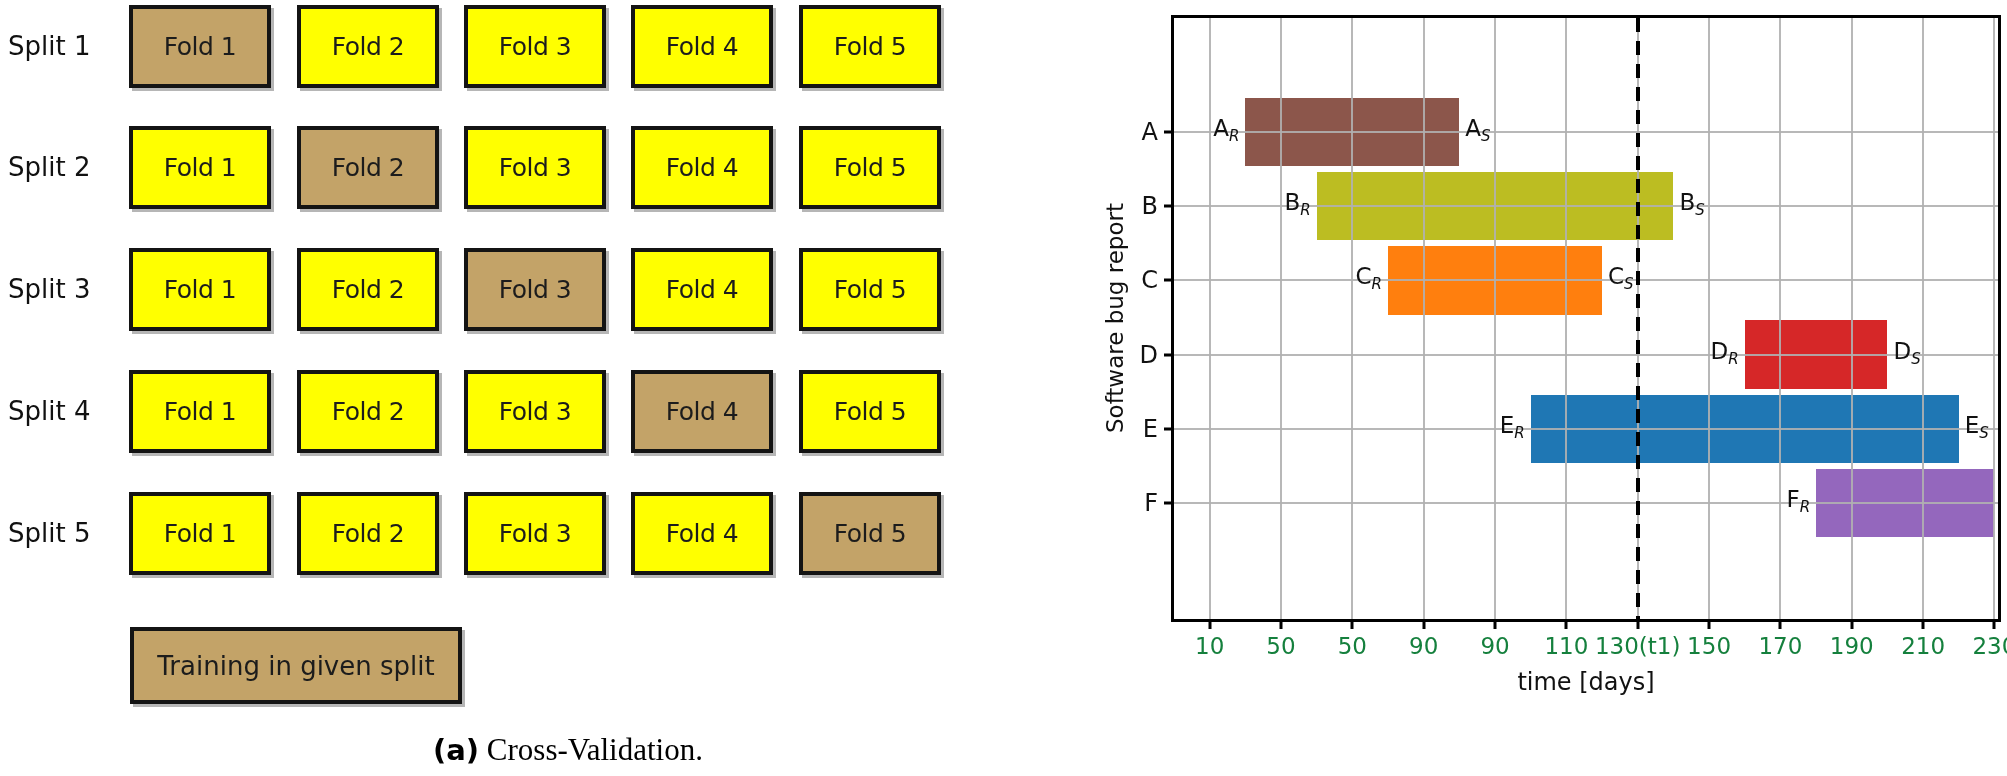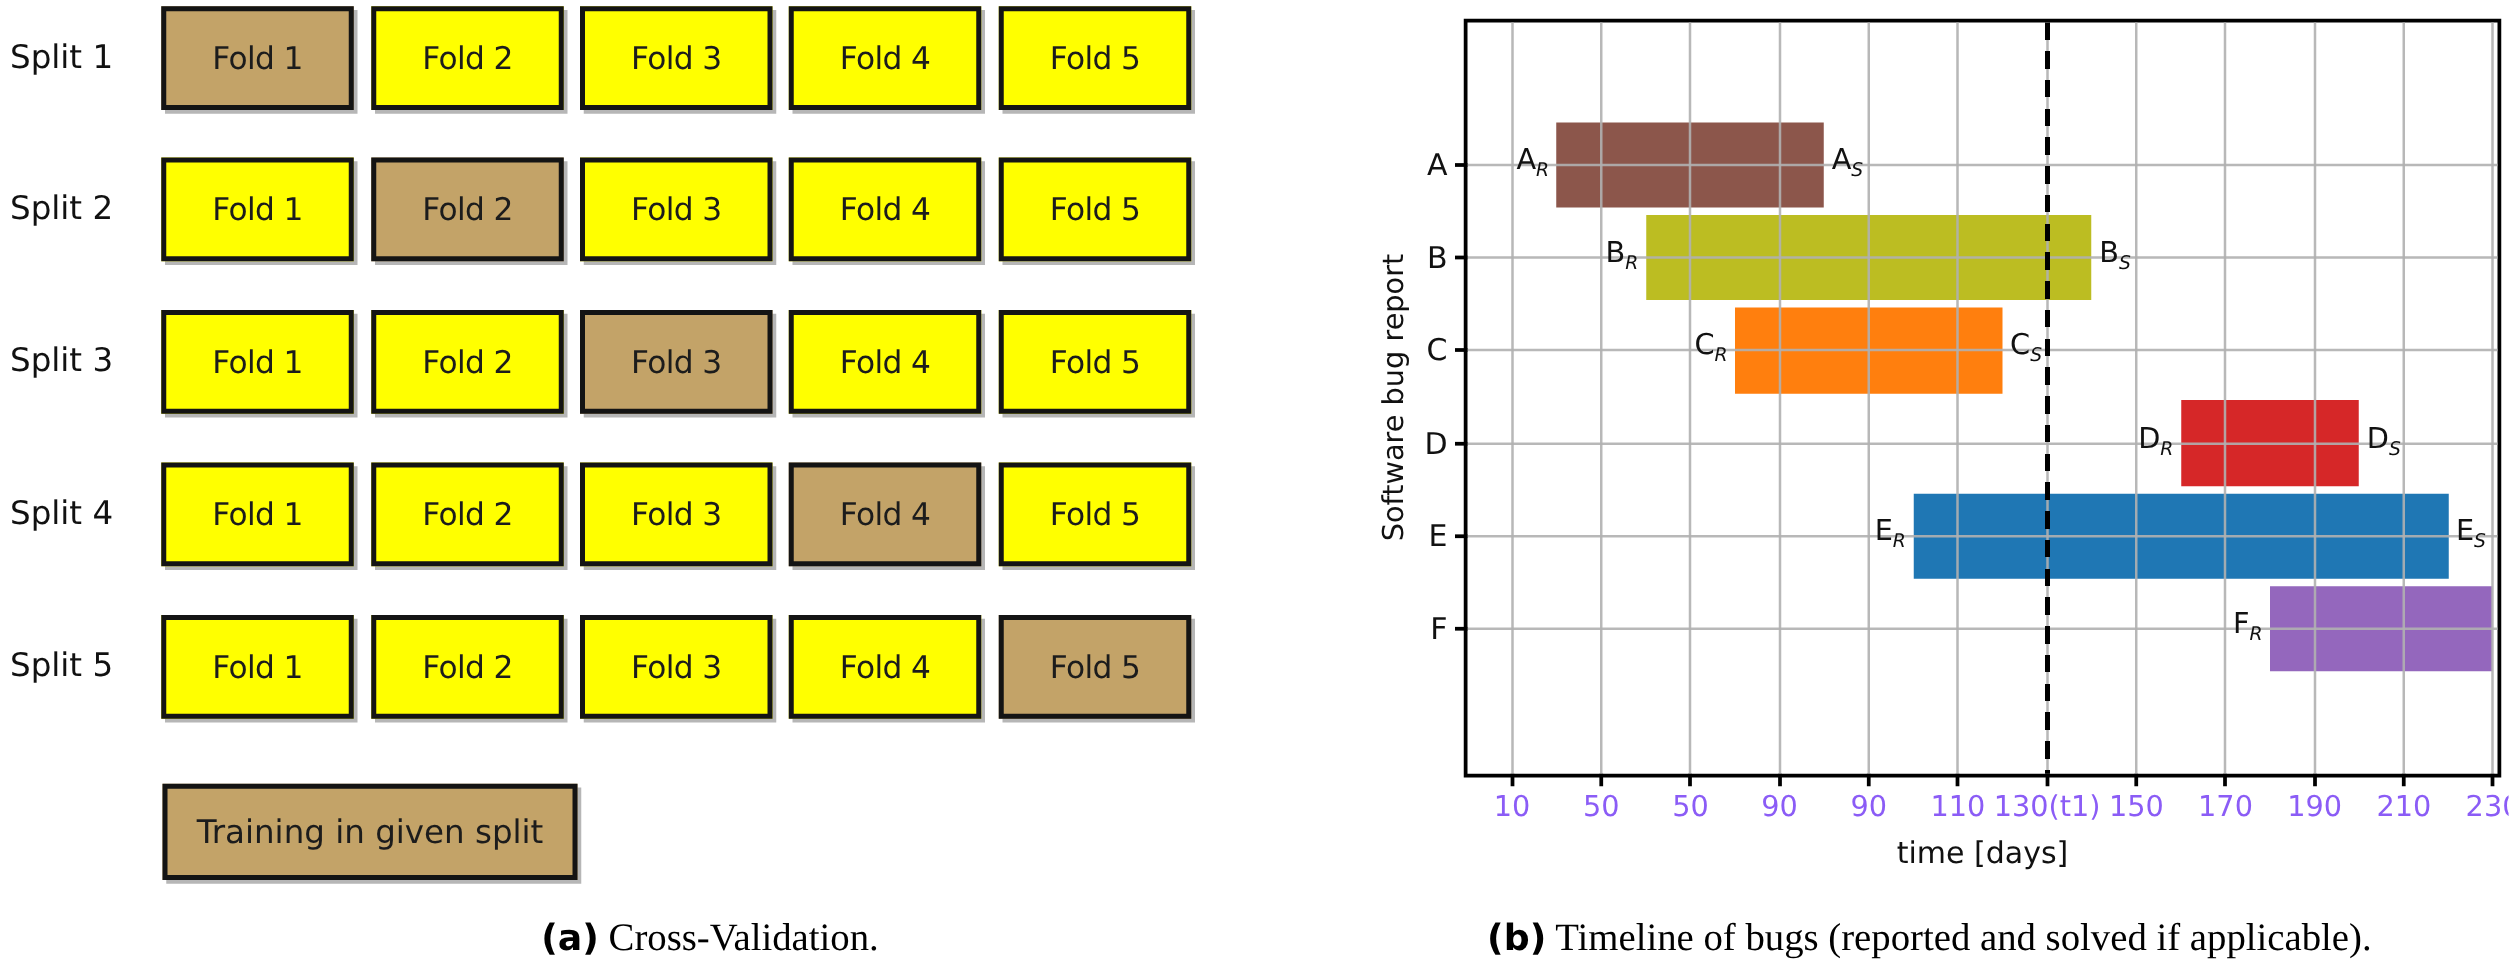--- a/index.html
+++ b/index.html
@@ -6,21 +6,21 @@
   .canvas{
     position:relative;width:2007px;height:776px;background:#ffffff;overflow:hidden;
     font-family:"DejaVu Sans",sans-serif;color:#111;
   }
   
   .split-label{
     position:absolute;left:8px;width:104px;text-align:left;
     font-size:26px;color:#111;white-space:nowrap;
   }
   .cell{
-    position:absolute;width:154px;height:83px;box-sizing:border-box;
+    position:absolute;width:142px;height:83px;box-sizing:border-box;
     border:4px solid #141414;display:flex;align-items:center;justify-content:center;
     font-size:25px;letter-spacing:-0.5px;color:#1c1c1c;
     box-shadow:3px 3px 0 rgba(110,110,110,0.5);
   }
   .legend-box{
     position:absolute;top:627px;height:77px;box-sizing:border-box;
     border:4px solid #141414;display:flex;align-items:center;justify-content:center;
     font-size:26px;color:#1c1c1c;box-shadow:3px 3px 0 rgba(110,110,110,0.5);
   }
   .caption{
@@ -37,21 +37,21 @@
   .gridline{position:absolute;background:#b0b0b0;opacity:0.9;}
   .refline{position:absolute;top:0;height:100%;width:4px;
     background:repeating-linear-gradient(to bottom,#000 0 14px,transparent 14px 23px);}
   .bar-label{
     position:absolute;font-size:23px;color:#111;white-space:nowrap;line-height:1;
   }
   .bar-label sub{font-style:italic;font-size:15px;}
   .xtick{position:absolute;top:100%;width:3px;height:10px;background:#000;transform:translateX(-50%);}
   .xtick-label{
     position:absolute;top:calc(100% + 14px);transform:translateX(-50%);
-    font-size:23px;color:#8b5cf6;white-space:nowrap;
+    font-size:23px;color:#15803d;white-space:nowrap;
   }
   .ytick{position:absolute;left:-10px;width:10px;height:3px;background:#000;transform:translateY(-50%);}
   .cat-label{
     position:absolute;left:-72px;width:56px;text-align:right;transform:translateY(-50%);
     font-size:24px;color:#111;
   }
   .axis-label-y{
     position:absolute;left:1115px;top:318px;
     transform:translate(-50%,-50%) rotate(-90deg);
     font-size:23px;color:#111;white-space:nowrap;
@@ -180,18 +180,14 @@
       <div class="bar-label" style="left: calc(51.9481% + 6px); top: 43.66%; transform: translateY(-55%);"><span>C</span><sub>S</sub></div>
       <div class="bar-label" style="left: calc(69.2641% - 6px); top: 56.015%; transform: translate(-100%, -55%);"><span>D</span><sub>R</sub></div>
       <div class="bar-label" style="left: calc(86.5801% + 6px); top: 56.015%; transform: translateY(-55%);"><span>D</span><sub>S</sub></div>
       <div class="bar-label" style="left: calc(43.29% - 6px); top: 68.37%; transform: translate(-100%, -55%);"><span>E</span><sub>R</sub></div>
       <div class="bar-label" style="left: calc(95.2381% + 6px); top: 68.37%; transform: translateY(-55%);"><span>E</span><sub>S</sub></div>
       <div class="bar-label" style="left: calc(77.9221% - 6px); top: 80.725%; transform: translate(-100%, -55%);"><span>F</span><sub>R</sub></div>
     </div>
 
   <div class="axis-label-x">time [days]</div>
 
-  <div class="caption" style="left:1080px;width:927px;">
-    <span class="cap-tag">(b)</span>
-    <span>Timeline of bugs (reported and solved if applicable).</span>
-  </div>
 
 </div>
 
 </body></html>

